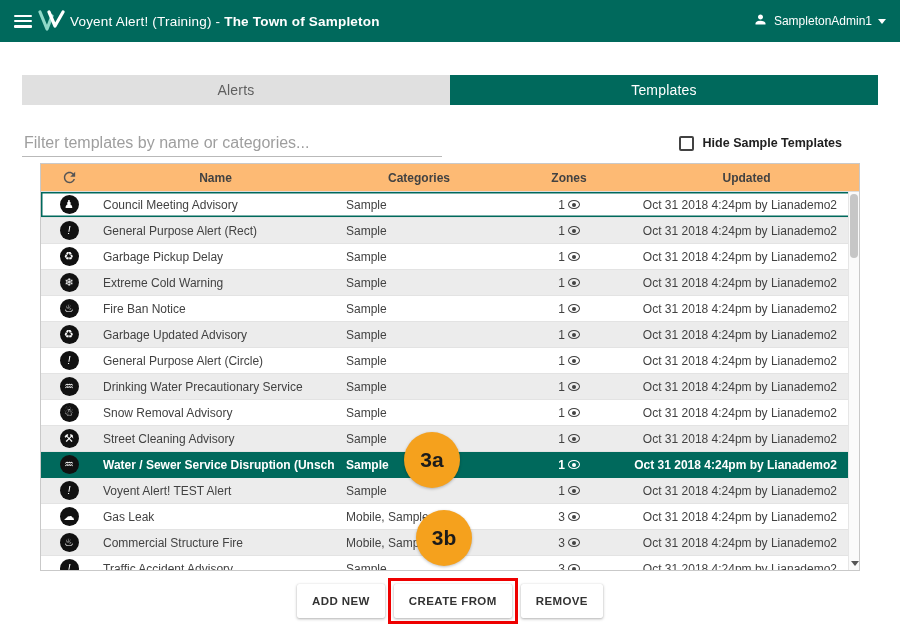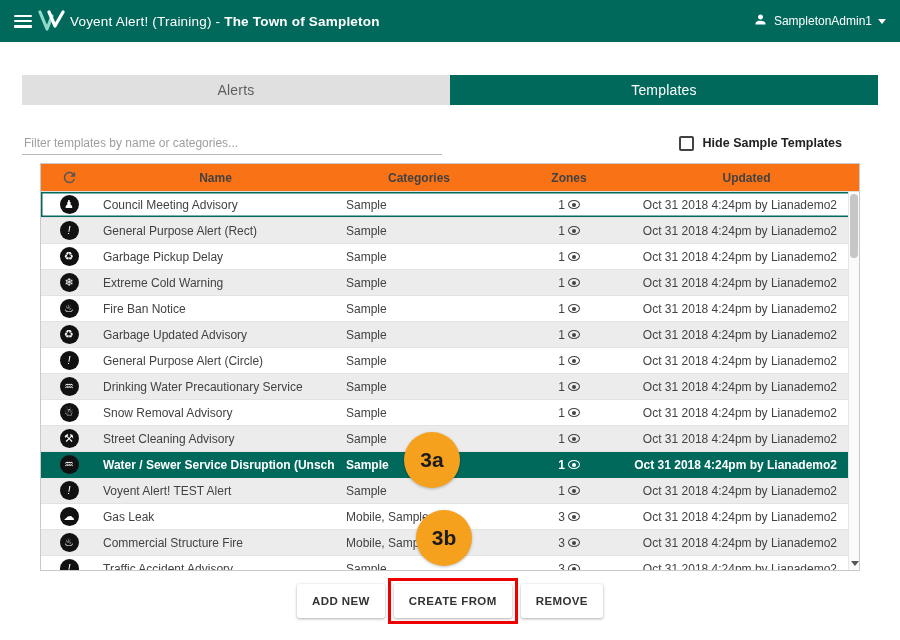--- a/index.html
+++ b/index.html
@@ -28,31 +28,31 @@
   .user{margin-left:auto;display:flex;align-items:center;gap:6px;font-size:12px;cursor:pointer;}
   .caret-down{width:0;height:0;border-left:4px solid transparent;border-right:4px solid transparent;border-top:5px solid #fff;}
   
   .tabs{display:flex;margin:33px 22px 0;height:30px;}
   .tab{flex:1;display:flex;align-items:center;justify-content:center;font-size:14px;cursor:pointer;letter-spacing:.2px;}
   .tab.inactive{background:#E0E0E0;color:#5f5f5f;}
   .tab.active{background:var(--brand-teal);color:#fff;}
   
   .filter-row{margin:26px 22px 0;display:flex;align-items:center;justify-content:space-between;height:24px;}
   .filter-input{
-    width:420px;border:none;border-bottom:1px solid #b9b9b9;font-size:12px;
+    width:420px;border:none;border-bottom:1px solid #b9b9b9;font-size:16px;
     padding:4px 2px;outline:none;color:#333;background:transparent;
     font-family:"Liberation Sans","DejaVu Sans",sans-serif;
   }
   .filter-input::placeholder{color:#9e9e9e;}
   .hide-sample{display:flex;align-items:center;gap:9px;margin-right:36px;font-size:12.5px;font-weight:bold;color:#212121;cursor:pointer;}
   .checkbox{width:15px;height:15px;border:2px solid #424242;border-radius:2px;background:#fff;}
   
   .table{position:relative;margin:8px 40px 0;height:408px;border:1px solid #c9c9c9;overflow:hidden;background:#fff;}
   .thead,.tr{display:grid;grid-template-columns:56px 1fr 170px 130px 225px;align-items:center;}
-  .thead{height:28px;background:#f97316;border-bottom:1px solid #DDD;font-weight:bold;font-size:12px;color:#424242;}
+  .thead{height:28px;background:#fdba74;border-bottom:1px solid #DDD;font-weight:bold;font-size:12px;color:#424242;}
   .th{display:flex;justify-content:center;align-items:center;}
   .tr{height:26px;font-size:12px;color:#424242;border-bottom:1px solid #E3E3E3;cursor:pointer;}
   .tr.even{background:#fff;}
   .tr.odd{background:var(--row-alt);}
   .tr.outlined{box-shadow:inset 0 0 0 1.5px var(--brand-teal);}
   .tr.selected{background:var(--brand-teal);color:#fff;font-weight:bold;border-bottom-color:var(--brand-teal);}
   .td.iconcell{display:flex;justify-content:center;}
   .row-icon{width:19px;height:19px;border-radius:50%;background:#111;color:#fff;display:flex;align-items:center;justify-content:center;font-size:11px;line-height:1;}
   .td.name{padding-left:6px;white-space:nowrap;overflow:hidden;}
   .td.cat{padding-left:12px;white-space:nowrap;}

